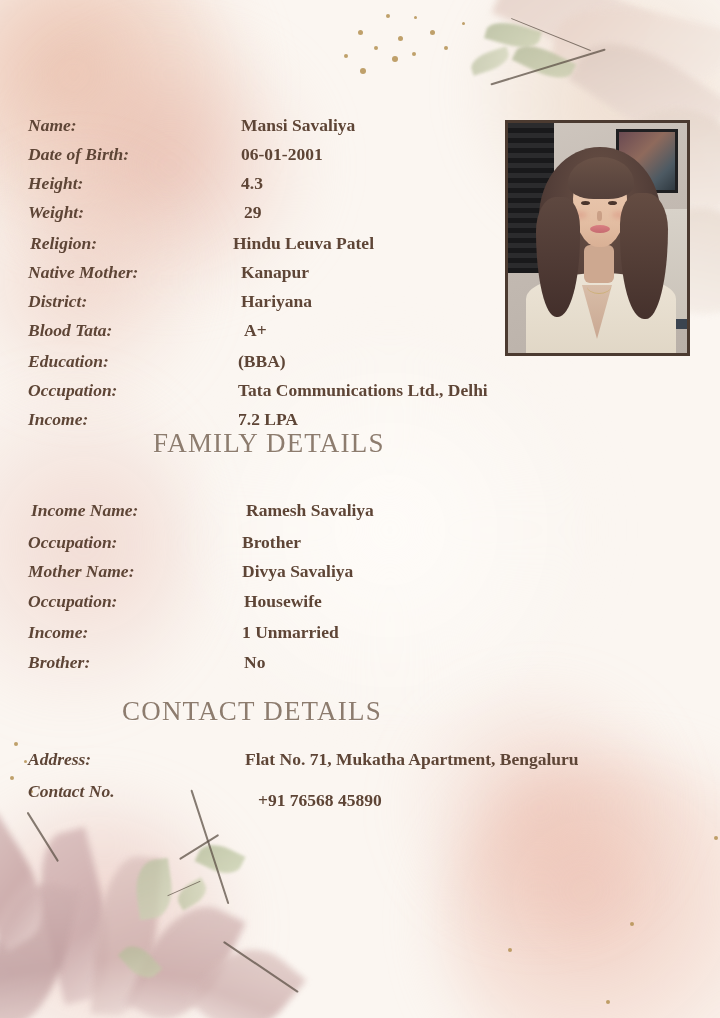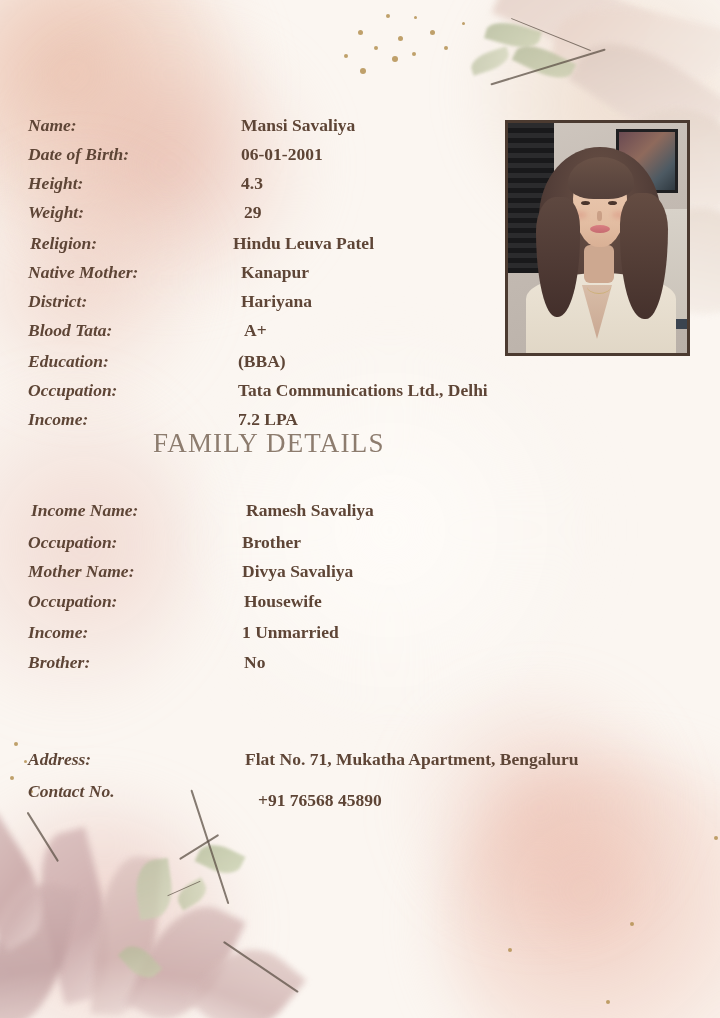--- a/index.html
+++ b/index.html
@@ -332,20 +332,21 @@
     </div>
     <div class="row" style="left:28px;top:622px;">
       <span class="label">Income:</span>
       <span class="value" style="left:214px;">1 Unmarried</span>
     </div>
     <div class="row" style="left:28px;top:652px;">
       <span class="label">Brother:</span>
       <span class="value" style="left:216px;">No</span>
     </div>
 
+    <div class="section-title" style="left:122px;top:696px;">CONTACT DETAILS</div>
 
     <div class="row" style="left:28px;top:749px;">
       <span class="label">Address:</span>
       <span class="value" style="left:217px;">Flat No. 71, Mukatha Apartment, Bengaluru</span>
     </div>
     <div class="row" style="left:28px;top:781px;">
       <span class="label">Contact No.</span>
       <span class="value" style="left:230px;top:9px;">+91 76568 45890</span>
     </div>
 

